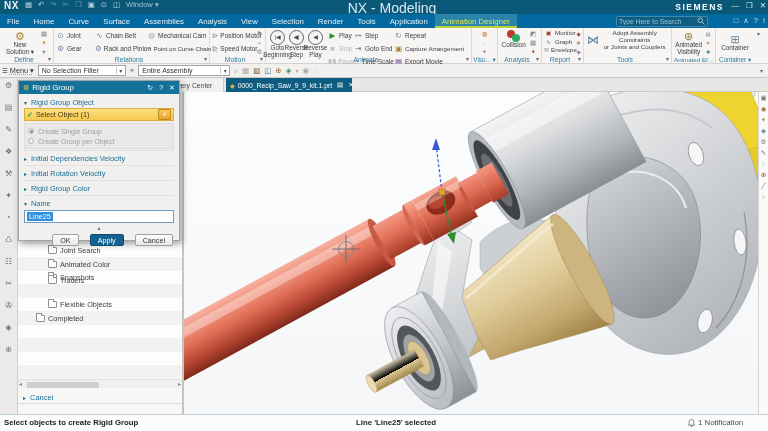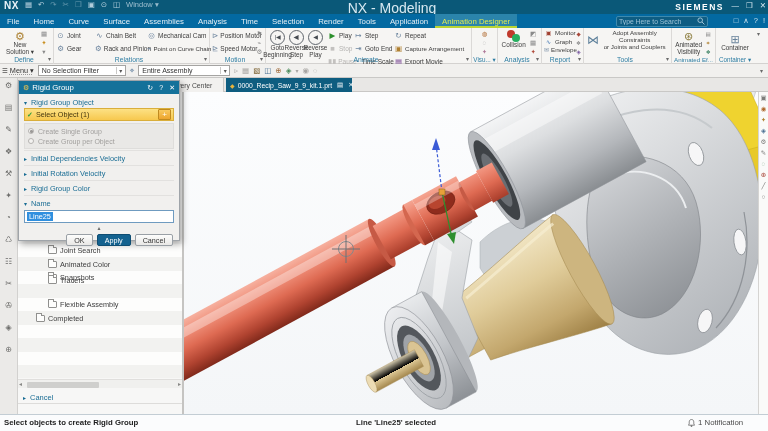--- a/index.html
+++ b/index.html
@@ -86,21 +86,21 @@
   .selrow { height:13px; background:linear-gradient(#fce184,#f7c84e); border:1px solid #d9ae3b; display:flex; align-items:center; font-size:7.2px; color:#43350e; padding:0 2px; }
   .selrow .chk { color:#2e9e3e; font-weight:bold; margin-right:3px; font-size:7px; }
   .selrow .pick { margin-left:auto; width:13px; height:11px; background:linear-gradient(#f8c95e,#eda built);background:linear-gradient(#f8c95e,#eda52e); border:1px solid #c08a1f; color:#fff; font-size:8px; line-height:9px; text-align:center; border-radius:1px; }
   .radiopanel { background:#e9e8e6; border:1px solid #dedddb; margin-top:2px; padding:2px 3px; }
   .radiorow { display:flex; align-items:center; height:10px; font-size:7px; color:#a19f9d; }
   .rb { width:6px; height:6px; border:1px solid #b5b3b1; border-radius:50%; margin-right:4px; background:#f4f3f1; position:relative; flex:none; }
   .rb.on::after { content:""; position:absolute; left:1.2px; top:1.2px; width:2.6px; height:2.6px; border-radius:50%; background:#9b9997; }
   .nameinput { height:13px; background:#fff; border:1px solid #6f9bc0; margin-top:1px; display:flex; align-items:center; padding-left:2px; }
   .nameinput .selected { background:#2f8fdf; color:#fff; font-size:7.3px; padding:0 2px; }
   .collapse-caret { text-align:center; color:#6d6d6b; font-size:6px; height:8px; line-height:8px; margin-top:1px; }
-  .dbtns { display:flex; justify-content:flex-end; gap:4px; padding:2px 1px 0 0; }
+  .dbtns { display:flex; justify-content:flex-end; gap:11px; padding:2px 1px 0 0; }
   .dbtn { height:12px; font-size:7.2px; color:#333; background:linear-gradient(#fdfdfc,#e9e8e6); border:1px solid #9aa0a6; border-radius:2px; padding:0 7px; line-height:11px; text-align:center; }
   .dbtn.primary { background:#14628f; color:#fff; border-color:#0f4d72; }
 
   
   .viewport { left:183px; top:92px; width:575px; height:322px; background:linear-gradient(180deg,#fcfdfe 0%,#f4f6f8 100%); overflow:hidden; border-left:1px solid #c5c4c2; }
   .rstrip { left:758px; top:92px; width:10px; height:322px; background:#fafaf9; border-left:1px solid #d5d4d2; display:flex; flex-direction:column; align-items:center; padding-top:2px; gap:4px; }
   .rstrip span { font-size:6.5px; color:#7d7d7b; height:7px; line-height:7px; }
 
   
   .statusbar { left:0; top:414px; width:768px; height:17px; background:#fbfcfd; border-top:1px solid #c3cdd4; font-size:7.8px; color:#1d1d1d; }
@@ -133,21 +133,21 @@
   </div>
 </div>
 
 <div class="abs tabrow">
   <div class="rtab">File</div>
   <div class="rtab">Home</div>
   <div class="rtab">Curve</div>
   <div class="rtab">Surface</div>
   <div class="rtab">Assemblies</div>
   <div class="rtab">Analysis</div>
-  <div class="rtab">Time</div>
+  <div class="rtab">View</div>
   <div class="rtab">Selection</div>
   <div class="rtab">Render</div>
   <div class="rtab">Tools</div>
   <div class="rtab">Application</div>
   <div class="rtab active">Animation Designer</div>
 </div>
 <div class="abs searchbox">
   <input type="text" placeholder="Type Here to Search" style="">
   <svg width="8" height="8" viewBox="0 0 8 8">
       <circle cx="3.2" cy="3.2" r="2.3" fill="none" stroke="#9cc2d6" stroke-width="1"></circle>
@@ -457,21 +457,21 @@
     <div class="trow" style="top:27px;padding-left:30px">
         <span class="folder"></span>
         <span>Snapshots</span>
       </div>
     <div class="trow" style="top:30px;padding-left:30px">
         <span class="folder"></span>
         <span>Tracers</span>
       </div>
     <div class="trow" style="top:54px;padding-left:30px">
         <span class="folder"></span>
-        <span>Flexible Assembly</span>
+        <span>Flexible Objects</span>
       </div>
     <div class="trow" style="top:67.5px;padding-left:18px">
         <span class="folder"></span>
         <span>Completed</span>
       </div>
   </div>
   <div class="hscroll">
     <span class="harrow" style="left:1px">◂</span>
     <div class="hthumb"></div>
     <span class="harrow" style="right:1px">▸</span>

